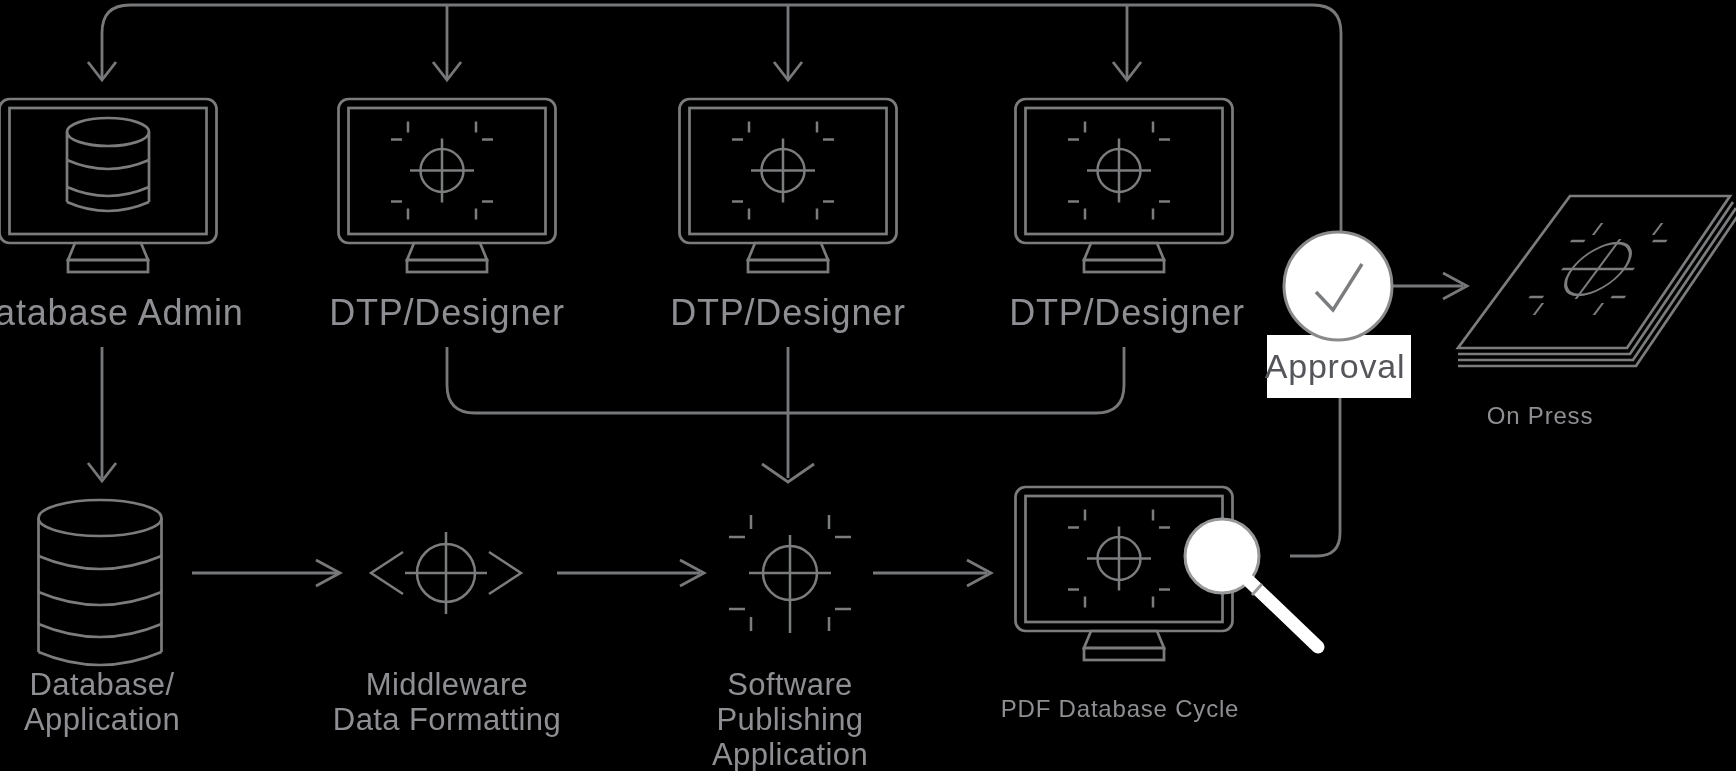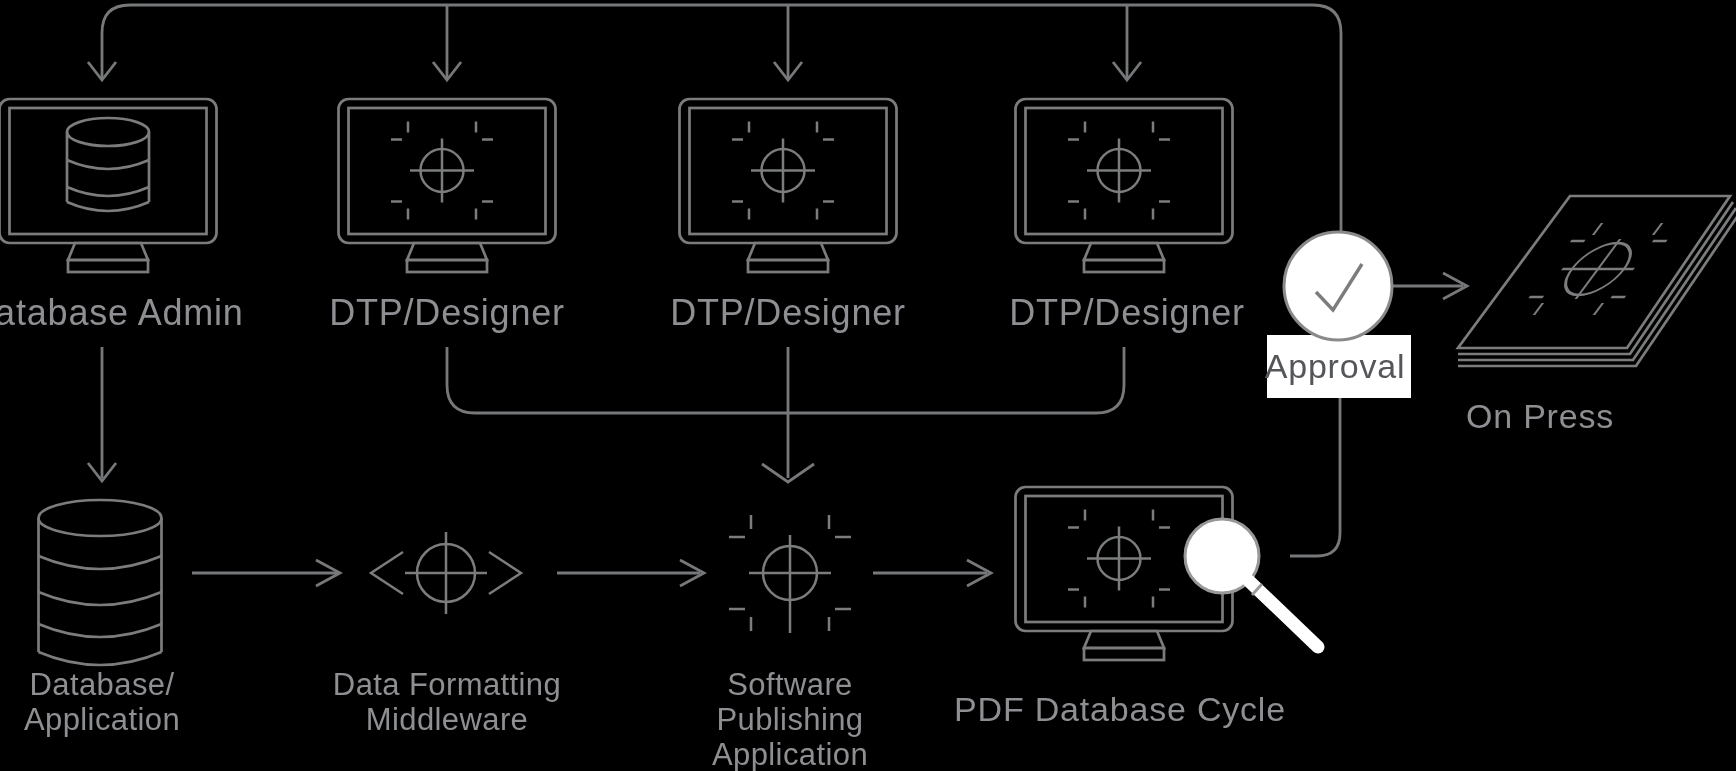--- a/index.html
+++ b/index.html
@@ -14,21 +14,21 @@
   .lbl{
     position:absolute;
     color:#8e8f92;
     font-weight:300;
     letter-spacing:0.8px;
     text-align:center;
     white-space:nowrap;
     transform:translateX(-50%);
   }
   .lbl-lg{font-size:36px;line-height:40px;}
-  .lbl-md{font-size:34px;line-height:38px;}
+  .lbl-md{font-size:24px;line-height:38px;}
   .lbl-sm{font-size:31px;line-height:35px;letter-spacing:0.4px;white-space:normal;}
   .lbl-sm .line{white-space:nowrap;}
   #approval-label{
     position:absolute;
     left:1267px;top:335px;width:136px;height:63px;
     display:flex;align-items:center;justify-content:center;
     color:#55565a;font-size:34px;font-weight:300;letter-spacing:0.8px;
   }
   svg .conn{stroke:#77787a;stroke-width:2.8;fill:none;}
   svg .icon{stroke:#7b7c7e;stroke-width:2.7;fill:none;}
@@ -195,22 +195,22 @@
   <div id="approval-label">Approval</div>
 
   <div class="lbl lbl-md" style="left:1540px;top:397px;">On Press</div>
 
   <div class="lbl lbl-sm" style="left:102px;top:667px;">
     <div class="line">Database/</div>
     <div class="line">Application</div>
   </div>
 
   <div class="lbl lbl-sm" style="left:447px;top:667px;">
+    <div class="line">Middleware</div>
     <div class="line">Data Formatting</div>
-    <div class="line">Middleware</div>
   </div>
 
   <div class="lbl lbl-sm" style="left:790px;top:667px;">
     <div class="line">Software</div>
     <div class="line">Publishing</div>
     <div class="line">Application</div>
   </div>
 
   <div class="lbl lbl-md" style="left:1120px;top:690px;">PDF Database Cycle</div>
 

